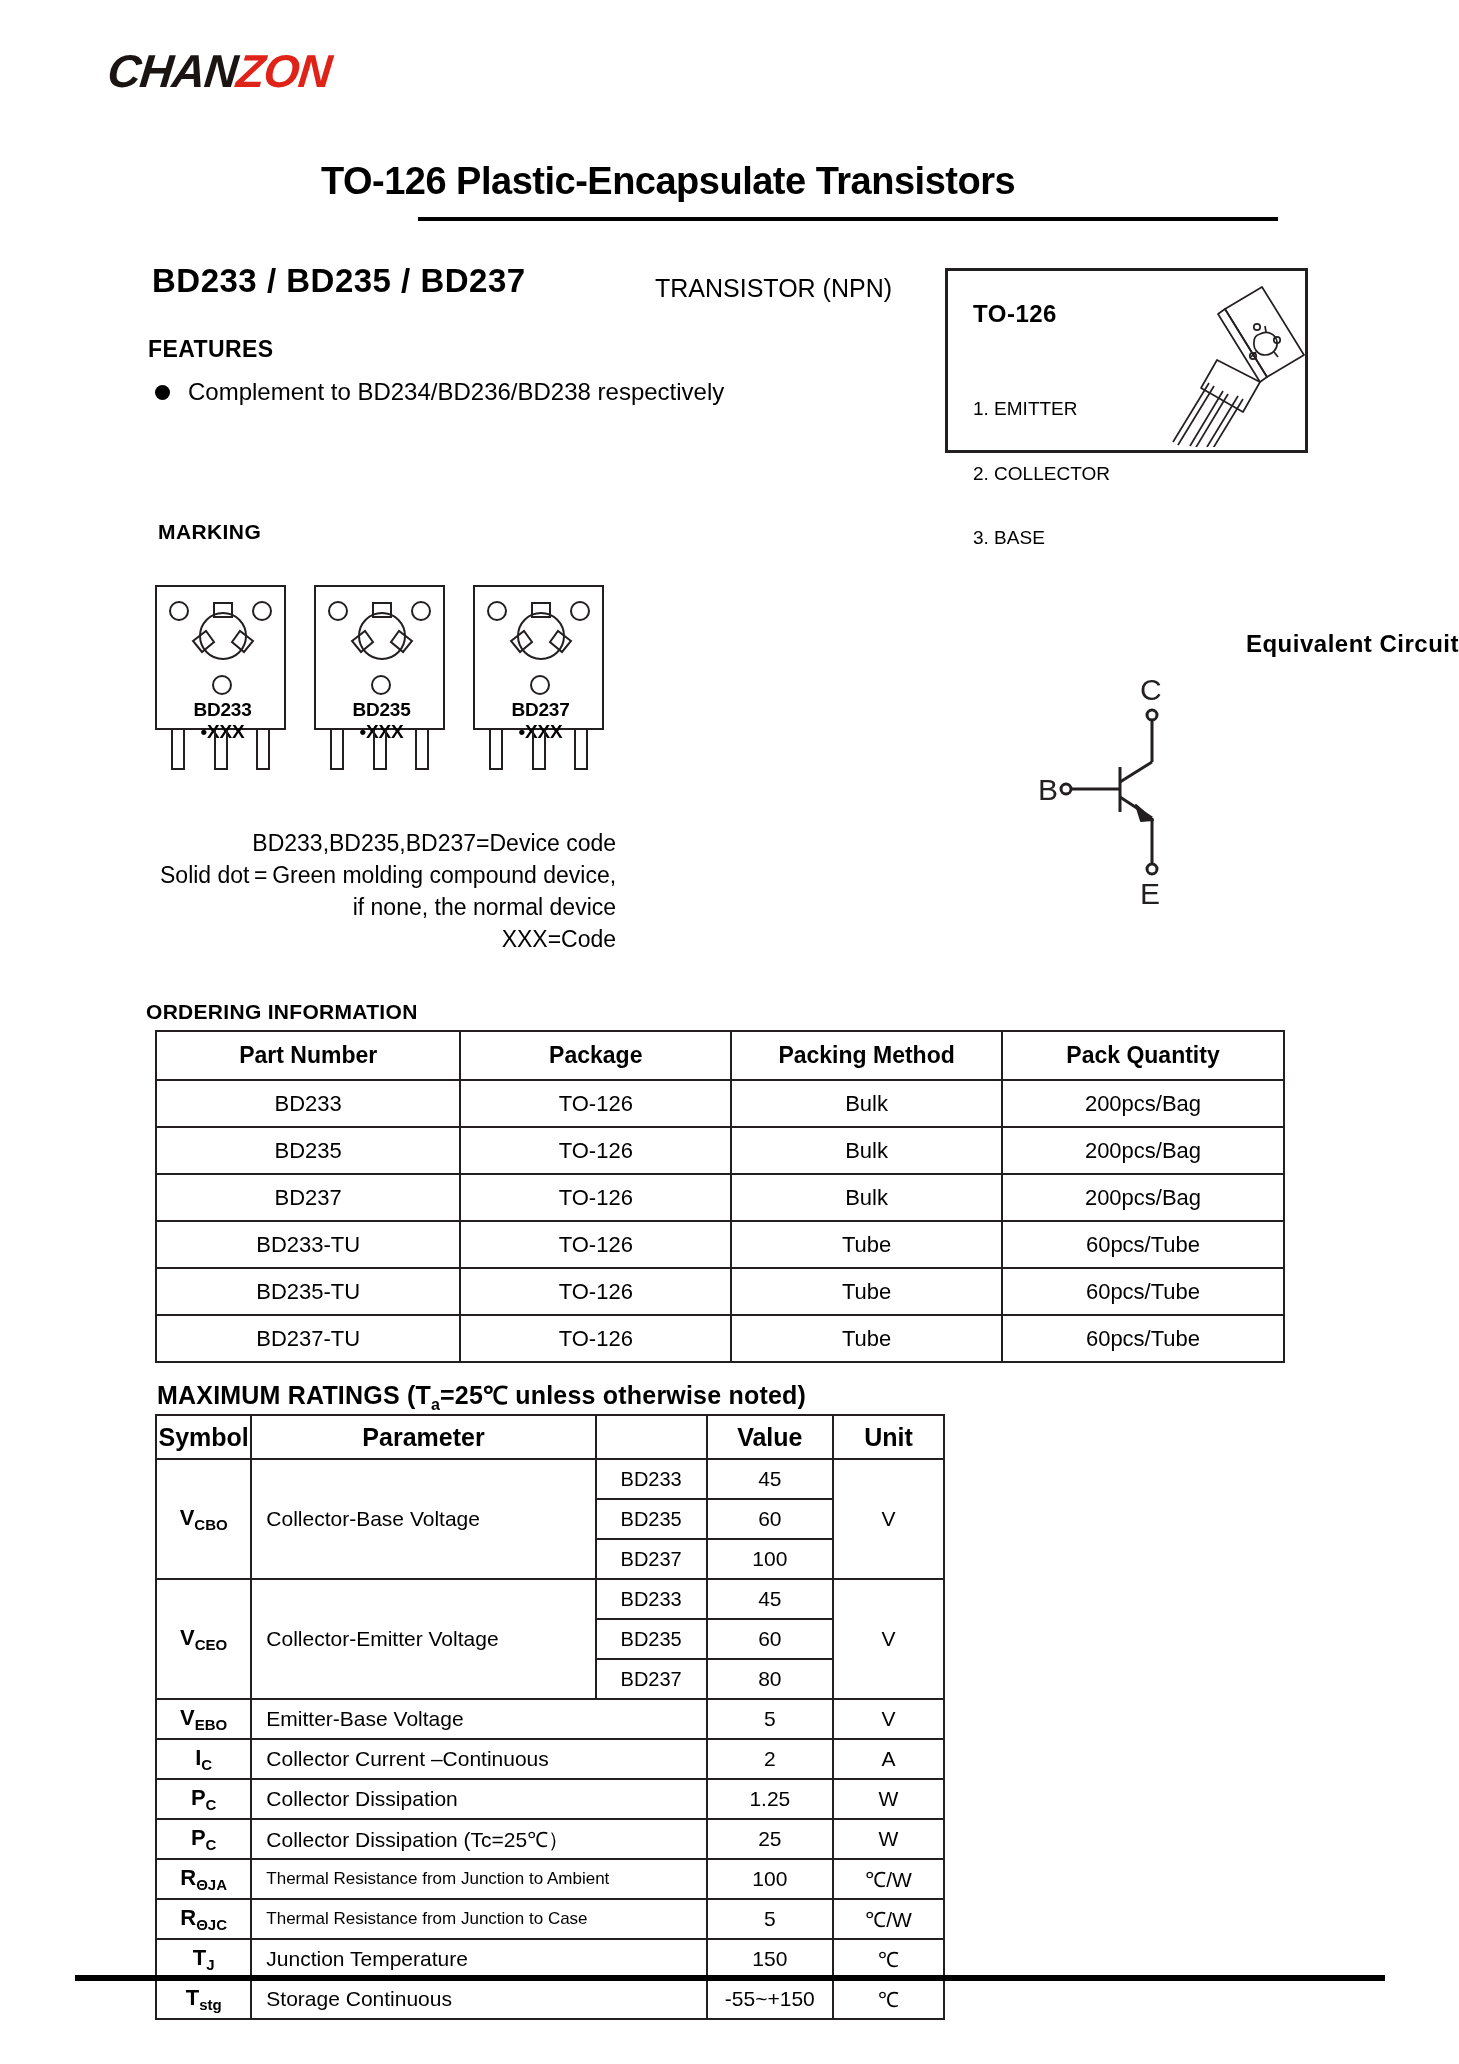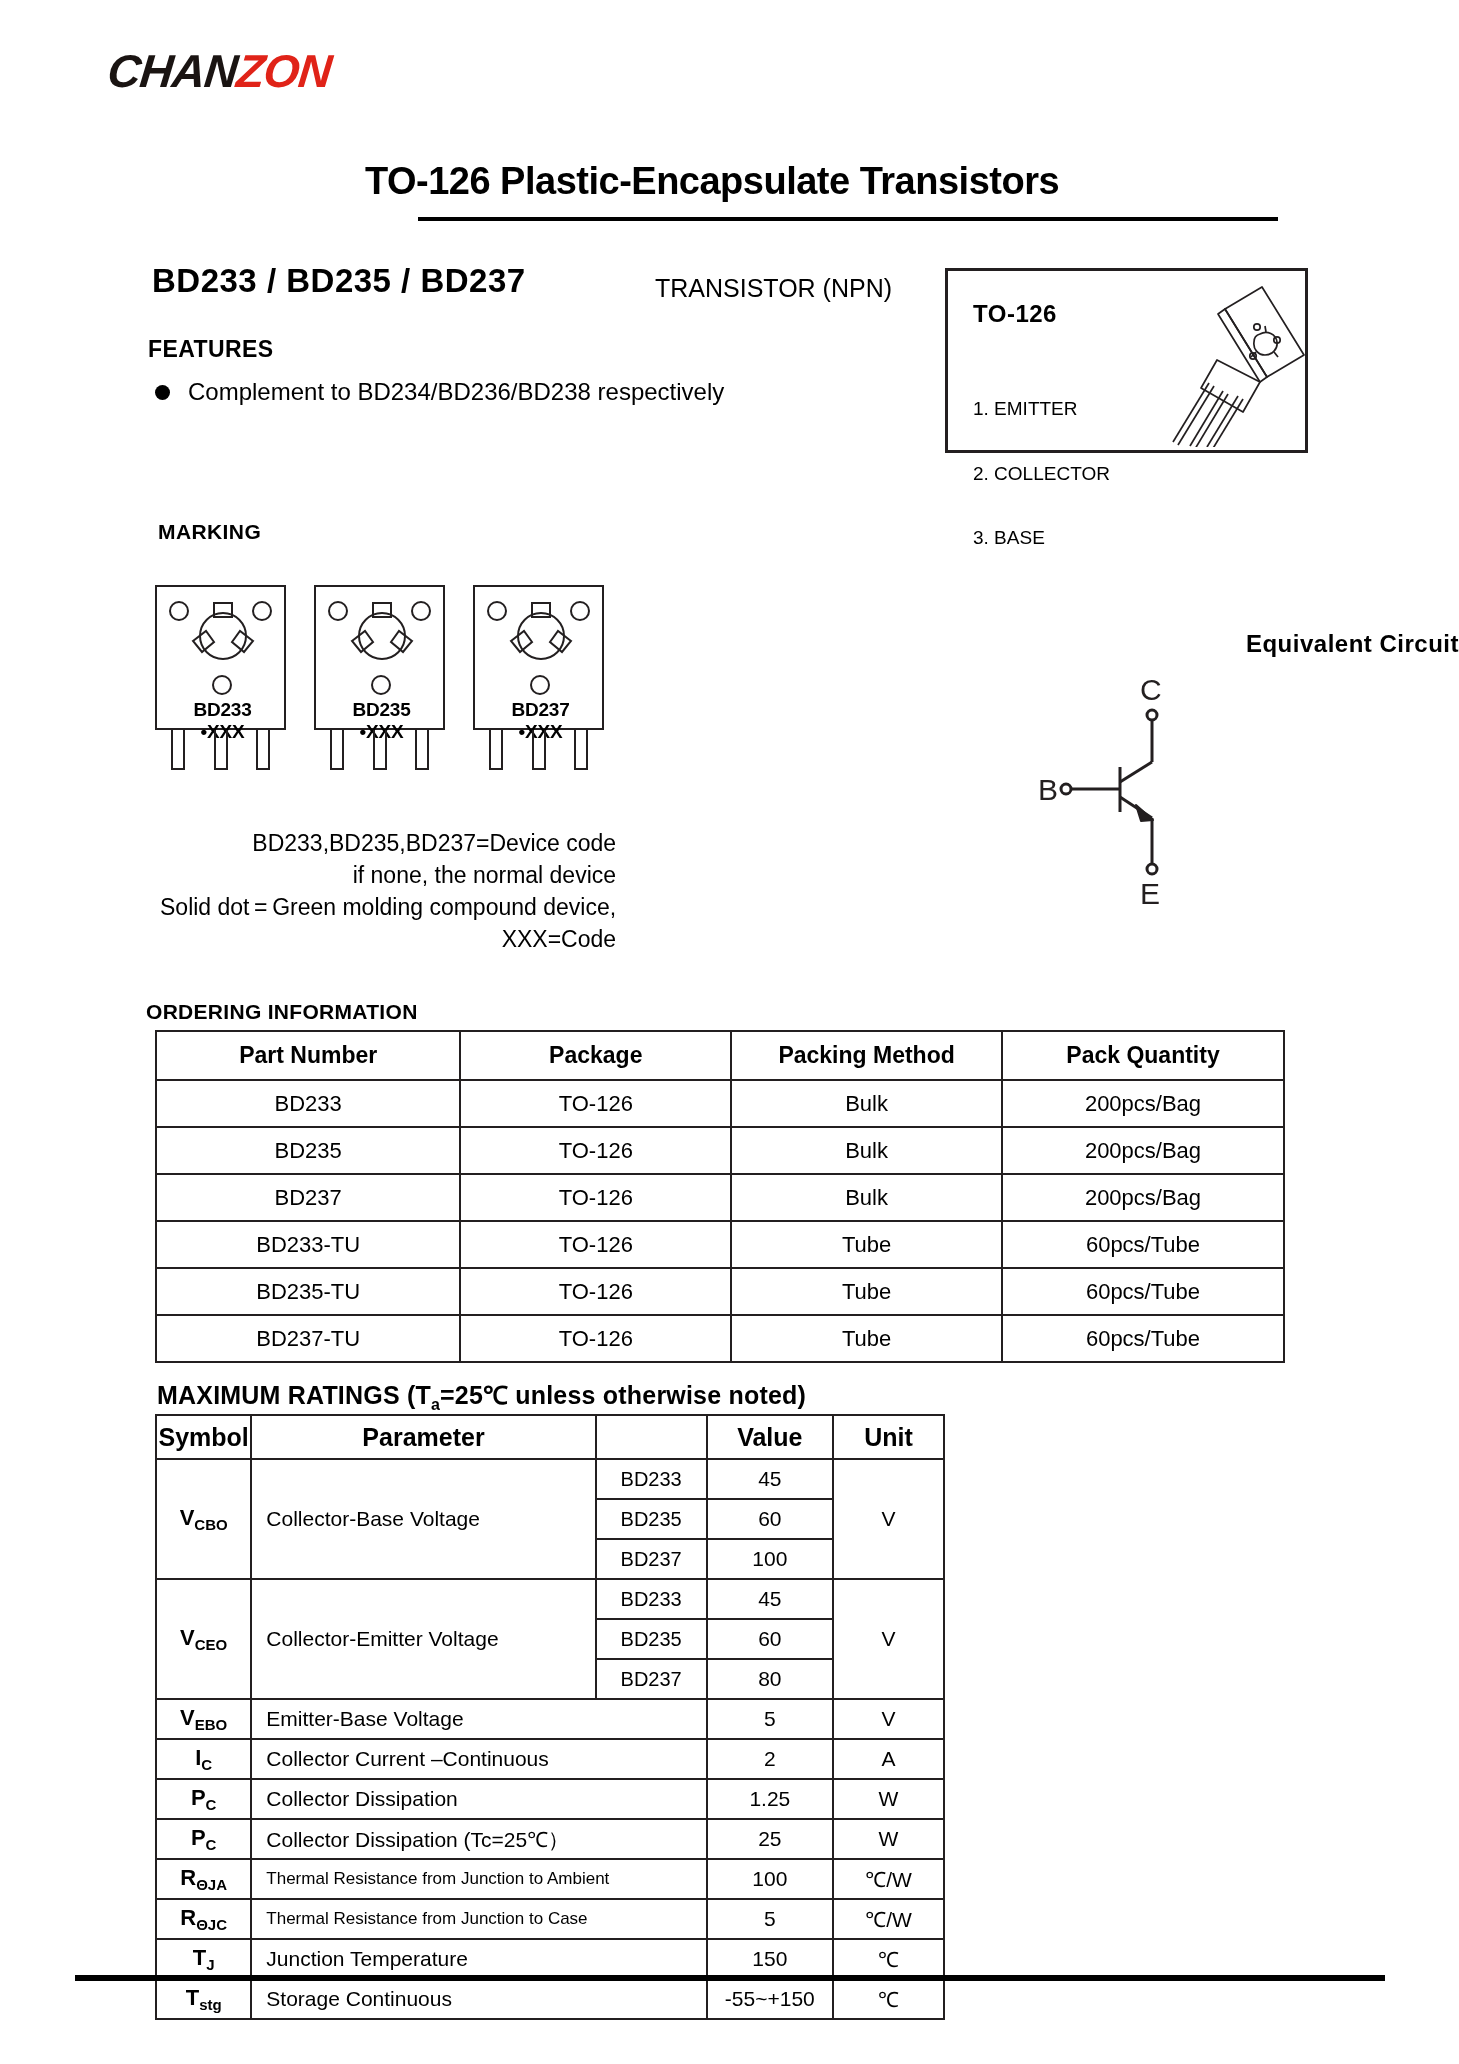--- a/index.html
+++ b/index.html
@@ -35,21 +35,20 @@
   
   #doc-title {
     position: absolute;
     left: 0;
     top: 160px;
     width: 1336px;
     text-align: center;
     font-size: 38px;
     font-weight: bold;
     letter-spacing: -0.5px;
-    margin-left: 44px;
   }
   #title-rule {
     position: absolute;
     left: 418px;
     top: 217px;
     width: 860px;
     height: 4px;
     background: #000;
   }
 
@@ -460,22 +459,22 @@
       <span class="leg l1"></span>
       <span class="leg l2"></span>
       <span class="leg l3"></span>
     </div>
   </div>
 
 </div>
 
 <div id="marking-notes">
   <div>BD233,BD235,BD237=Device code</div>
+  <div>Solid dot = Green molding compound device,</div>
   <div>if none, the normal device</div>
-  <div>Solid dot = Green molding compound device,</div>
   <div class="indent">XXX=Code</div>
 </div>
 
 <div id="eq-title">Equivalent  Circuit</div>
 <svg id="eq-circuit" viewBox="0 0 220 235">
   <g stroke="#231f20" stroke-width="3" fill="none">
 
     <line x1="72" y1="117" x2="120" y2="117"></line>
 
     <line x1="120" y1="95" x2="120" y2="140"></line>

